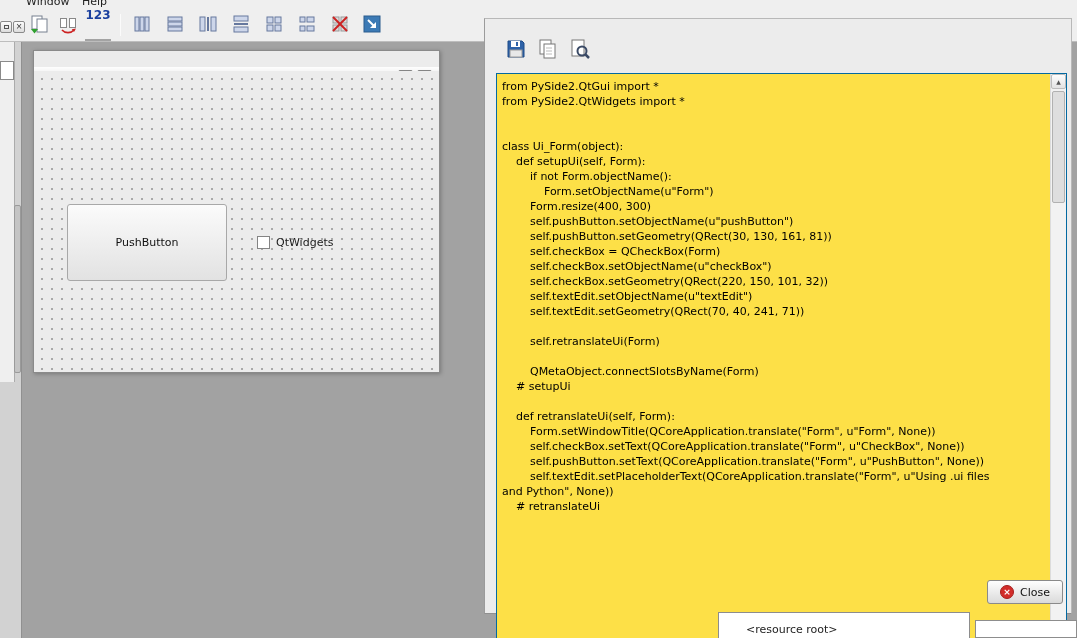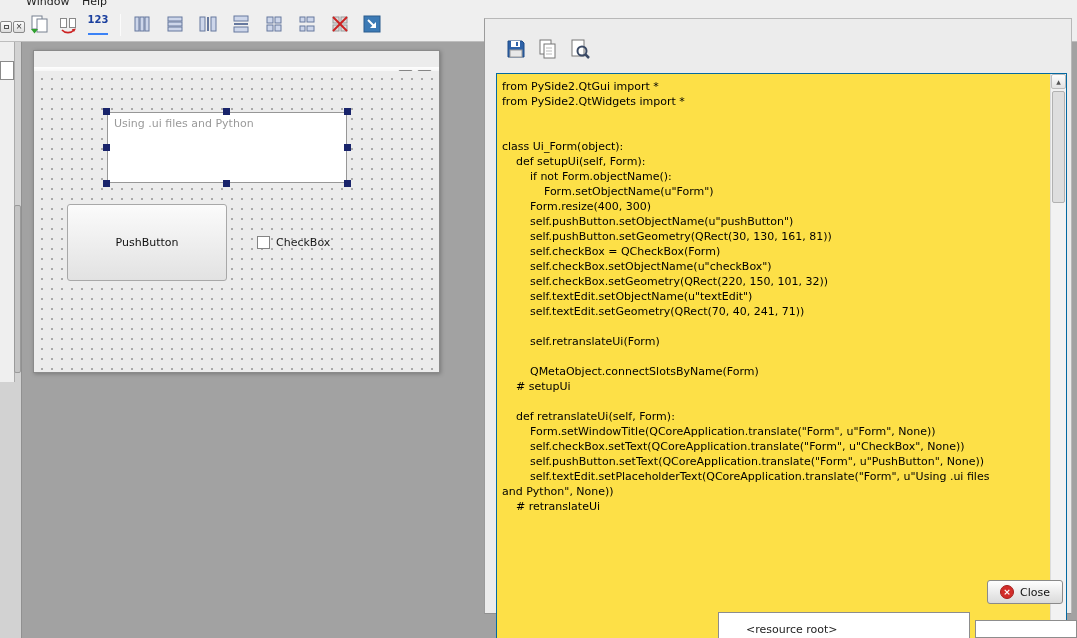--- a/index.html
+++ b/index.html
@@ -13,21 +13,21 @@
   #menubar span{position:relative;top:-5px;display:inline-block;color:#222}
   #menu-window{margin-left:10px}
   #menu-help{margin-left:9px}
   #toolbar{position:absolute;left:0;top:9px;height:33px;width:100%}
   .tbtn{position:absolute;top:3px;width:24px;height:24px;display:flex;align-items:center;justify-content:center;border-radius:2px}
   .tbtn svg{display:block}
   .sep{position:absolute;top:5px;width:1px;height:22px;background:#c6c6c6;border-right:1px solid #fbfbfb}
   .dock-btn{position:absolute;top:12px;width:12px;height:12px;border:1px solid #8a8a8a;background:linear-gradient(#fcfcfc,#dddddd);
             display:flex;align-items:center;justify-content:center;font-size:8px;line-height:1;color:#333;border-radius:2px}
   .dock-inner{width:5px;height:4px;border:1px solid #555}
-  #tab-order-icon{font-weight:bold;color:#1a3f9e;font-size:10px;letter-spacing:0;border-bottom:2px solid #3b82f6;padding-bottom:8px}
+  #tab-order-icon{font-weight:bold;color:#1a3f9e;font-size:12px;letter-spacing:0;border-bottom:2px solid #a3a3a3;padding-bottom:17px}
 
   
   #left-dock{position:absolute;left:0;top:42px;width:22px;height:596px;background:#d2d2d2;border-right:1px solid #909090}
   #wb-panel{position:absolute;left:0;top:0;width:15px;height:340px;background:#efefef;border-right:1px solid #ababab}
   #wb-filter{position:absolute;left:0;top:19px;width:14px;height:19px;background:#fff;border:1px solid #8a8a8a}
   #wb-scroll{position:absolute;left:14px;top:163px;width:7px;height:168px;background:#c4c4c4;border:1px solid #9a9a9a;border-radius:2px}
 
   
   #form-window{position:absolute;left:33px;top:50px;width:407px;height:323px;border:1px solid #8a8a8a;background:#ececec;box-shadow:1px 1px 4px rgba(0,0,0,.25)}
   #form-titlebar{position:absolute;left:0;top:16px;right:0;height:20px;background:linear-gradient(#fefefe,#d8d8d8);border-bottom:1px solid #9e9e9e}
@@ -191,37 +191,26 @@
       </div>
     <div id="form-title">Form - untitled*</div>
     <div id="btn-min" class="win-btn">
       <span>-</span>
     </div>
     <div id="btn-close" class="win-btn">
       <span>×</span>
     </div>
   </div>
   <div id="form-canvas">
-    <div id="textedit-sel">
-      <div id="textedit">Using .ui files and Python</div>
-      <div class="handle h-tl"></div>
-      <div class="handle h-tm"></div>
-      <div class="handle h-tr"></div>
-      <div class="handle h-ml"></div>
-      <div class="handle h-mr"></div>
-      <div class="handle h-bl"></div>
-      <div class="handle h-bm"></div>
-      <div class="handle h-br"></div>
-    </div>
     <div id="pushbutton">
       <span>PushButton</span>
     </div>
     <div id="checkbox">
       <div id="checkbox-box"></div>
-      <span>CheckBox</span>
+      <span>QtWidgets</span>
     </div>
   </div>
 </div>
 
 <div id="code-dialog">
   <div id="dlg-save" class="dlg-btn">
     <svg width="22" height="22" viewBox="0 0 22 22">
       <path d="M3 3 h14 l2 2 v14 H3 Z" fill="#2e62a8" stroke="#1d4a87"></path>
       <rect x="6" y="3" width="9" height="6" fill="#ffffff"></rect>
       <rect x="11" y="4" width="2" height="4" fill="#2e62a8"></rect>

